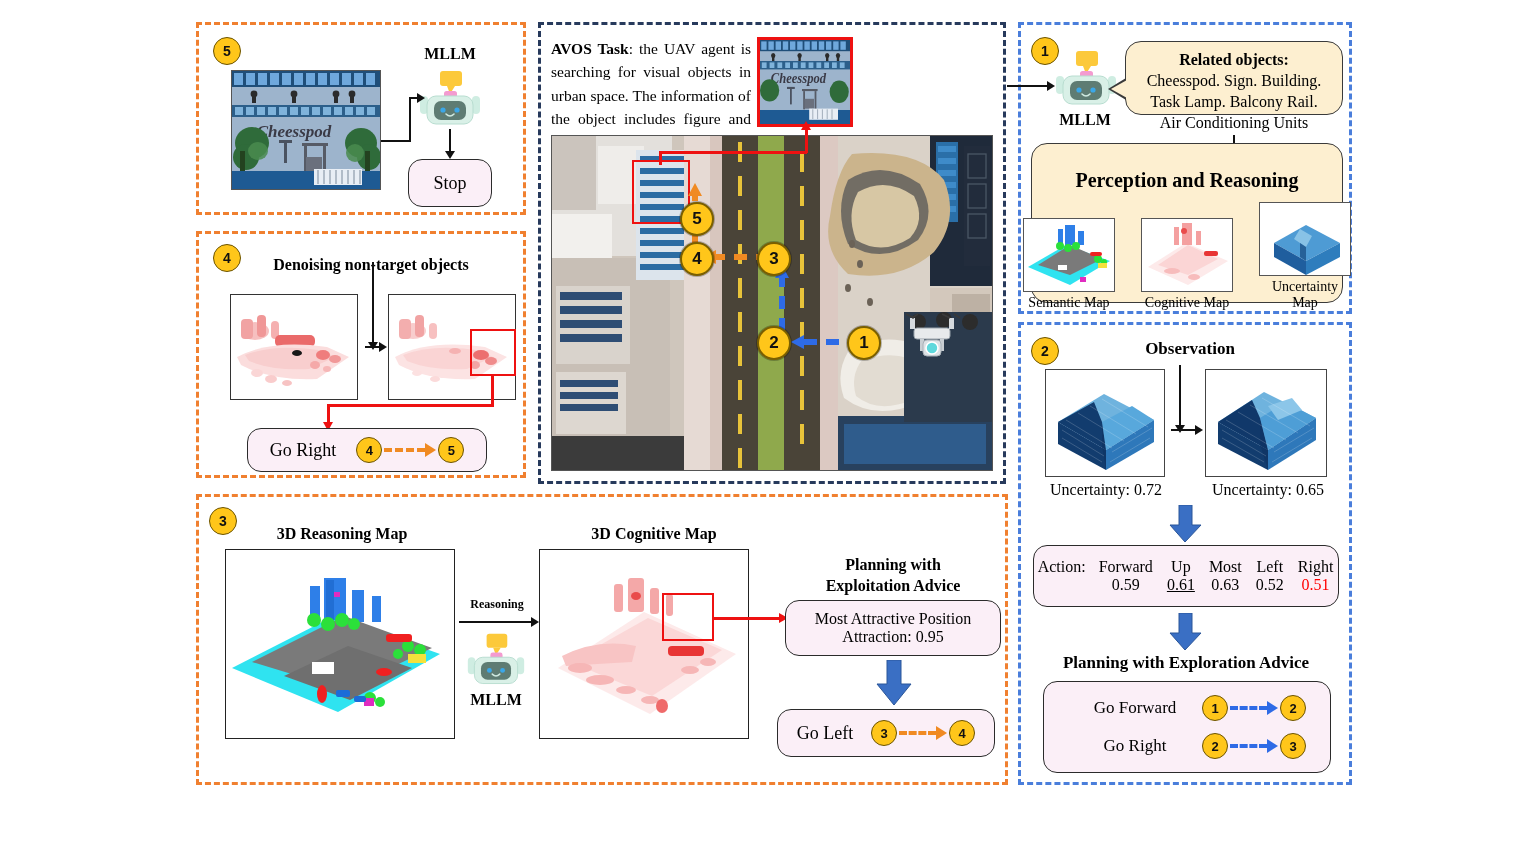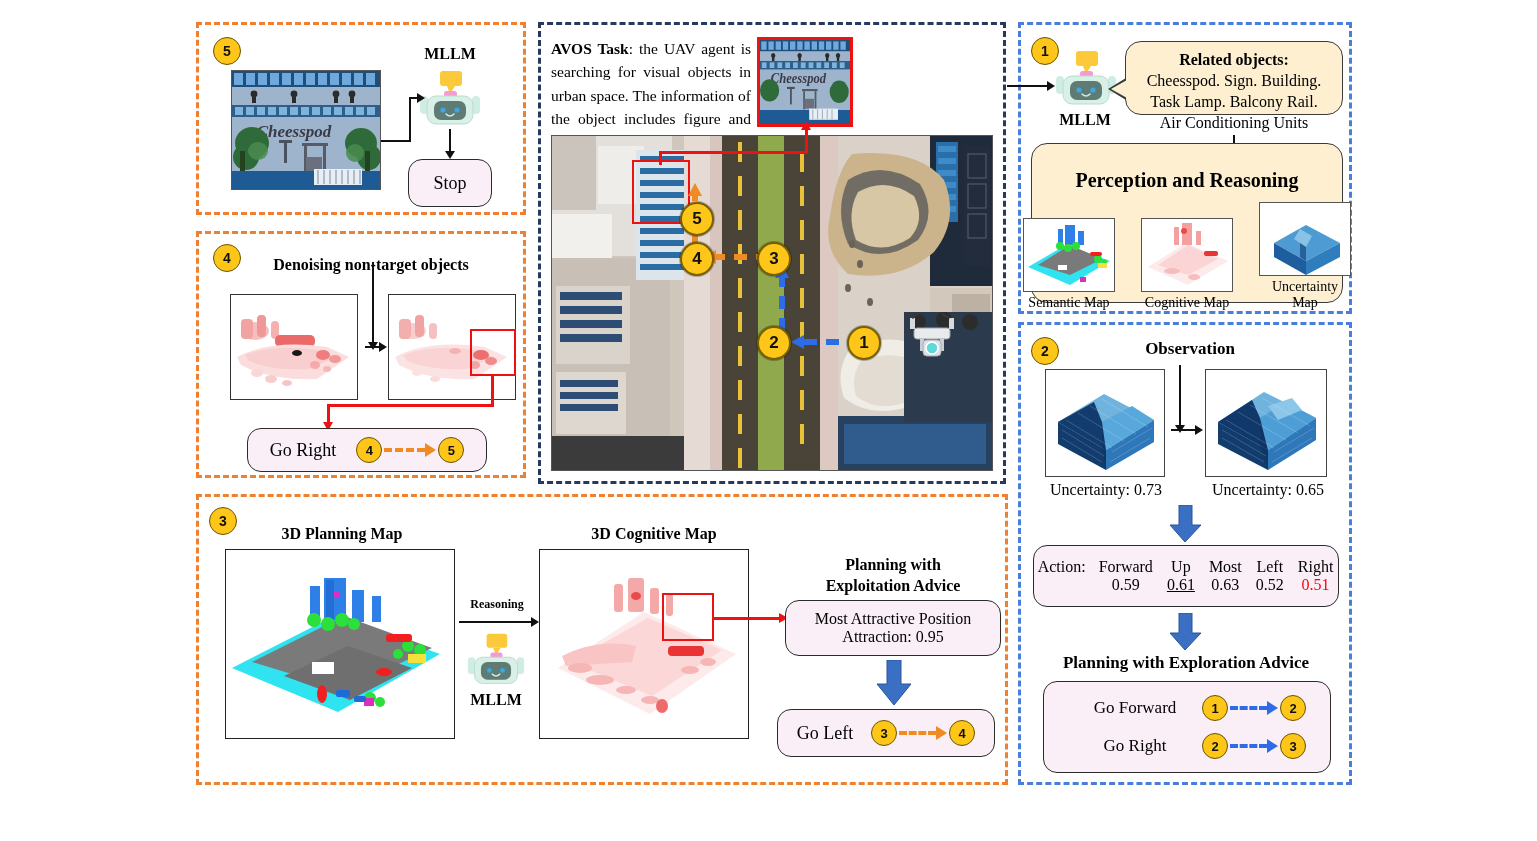--- a/index.html
+++ b/index.html
@@ -502,21 +502,21 @@
   <div class="badge map" style="left:306px;top:301px;">1</div>
   <div class="badge map" style="left:216px;top:301px;">2</div>
   <div class="badge map" style="left:216px;top:217px;">3</div>
   <div class="badge map" style="left:139px;top:217px;">4</div>
   <div class="badge map" style="left:139px;top:177px;">5</div>
 </div>
 
 <div class="panel dash-orange" style="left:196px;top:494px;width:812px;height:291px;background:#fff;">
   <div class="badge" style="left:10px;top:10px;">3</div>
 
-  <div class="abs ttl" style="left:28px;top:28px;width:230px;font-size:16px;">3D Planning Map</div>
+  <div class="abs ttl" style="left:28px;top:28px;width:230px;font-size:16px;">3D Reasoning Map</div>
   <div class="abs ttl" style="left:340px;top:28px;width:230px;font-size:16px;">3D Cognitive Map</div>
   <div class="abs ttl" style="left:586px;top:58px;width:216px;font-size:16px;line-height:1.3;">
     <div>Planning with</div>
     <div>Exploitation Advice</div>
   </div>
 
   <div class="imgframe" style="left:26px;top:52px;width:230px;height:190px;border:1.5px solid #222;">
     <svg width="230" height="190" viewBox="0 0 230 190">
       <rect width="230" height="190" fill="#fff"></rect>
 
@@ -793,21 +793,21 @@
           <line x1="66" y1="92" x2="106" y2="68"></line>
       </g>
     </svg>
   </div>
 
   <div class="ln" style="left:158px;top:40px;width:1.6px;height:62px;"></div>
   <div class="arrowhead ah-down" style="left:154px;top:100px;"></div>
   <div class="ln" style="left:150px;top:104px;width:26px;height:1.6px;"></div>
   <div class="arrowhead ah-right" style="left:174px;top:100px;"></div>
 
-  <div class="cap" style="left:10px;top:156px;width:150px;font-size:16px;">Uncertainty: 0.73</div>
+  <div class="cap" style="left:10px;top:156px;width:150px;font-size:16px;">Uncertainty: 0.72</div>
   <div class="cap" style="left:172px;top:156px;width:150px;font-size:16px;">Uncertainty: 0.65</div>
 
   <svg class="bluearrow" style="left:148px;top:180px;" width="34" height="38" viewBox="0 0 34 38">
     <polygon points="10,0 23,0 23,20 32,20 16,37 1,20 10,20" fill="#3A6FC4" stroke="#2b5699" stroke-width="1"></polygon>
   </svg>
 
   <div class="pinkbox" style="position:absolute;left:12px;top:220px;width:306px;height:62px;flex-direction:column;justify-content:center;">
     <table style="border-collapse:collapse;font-size:16px;">
       <tbody>
           <tr>

